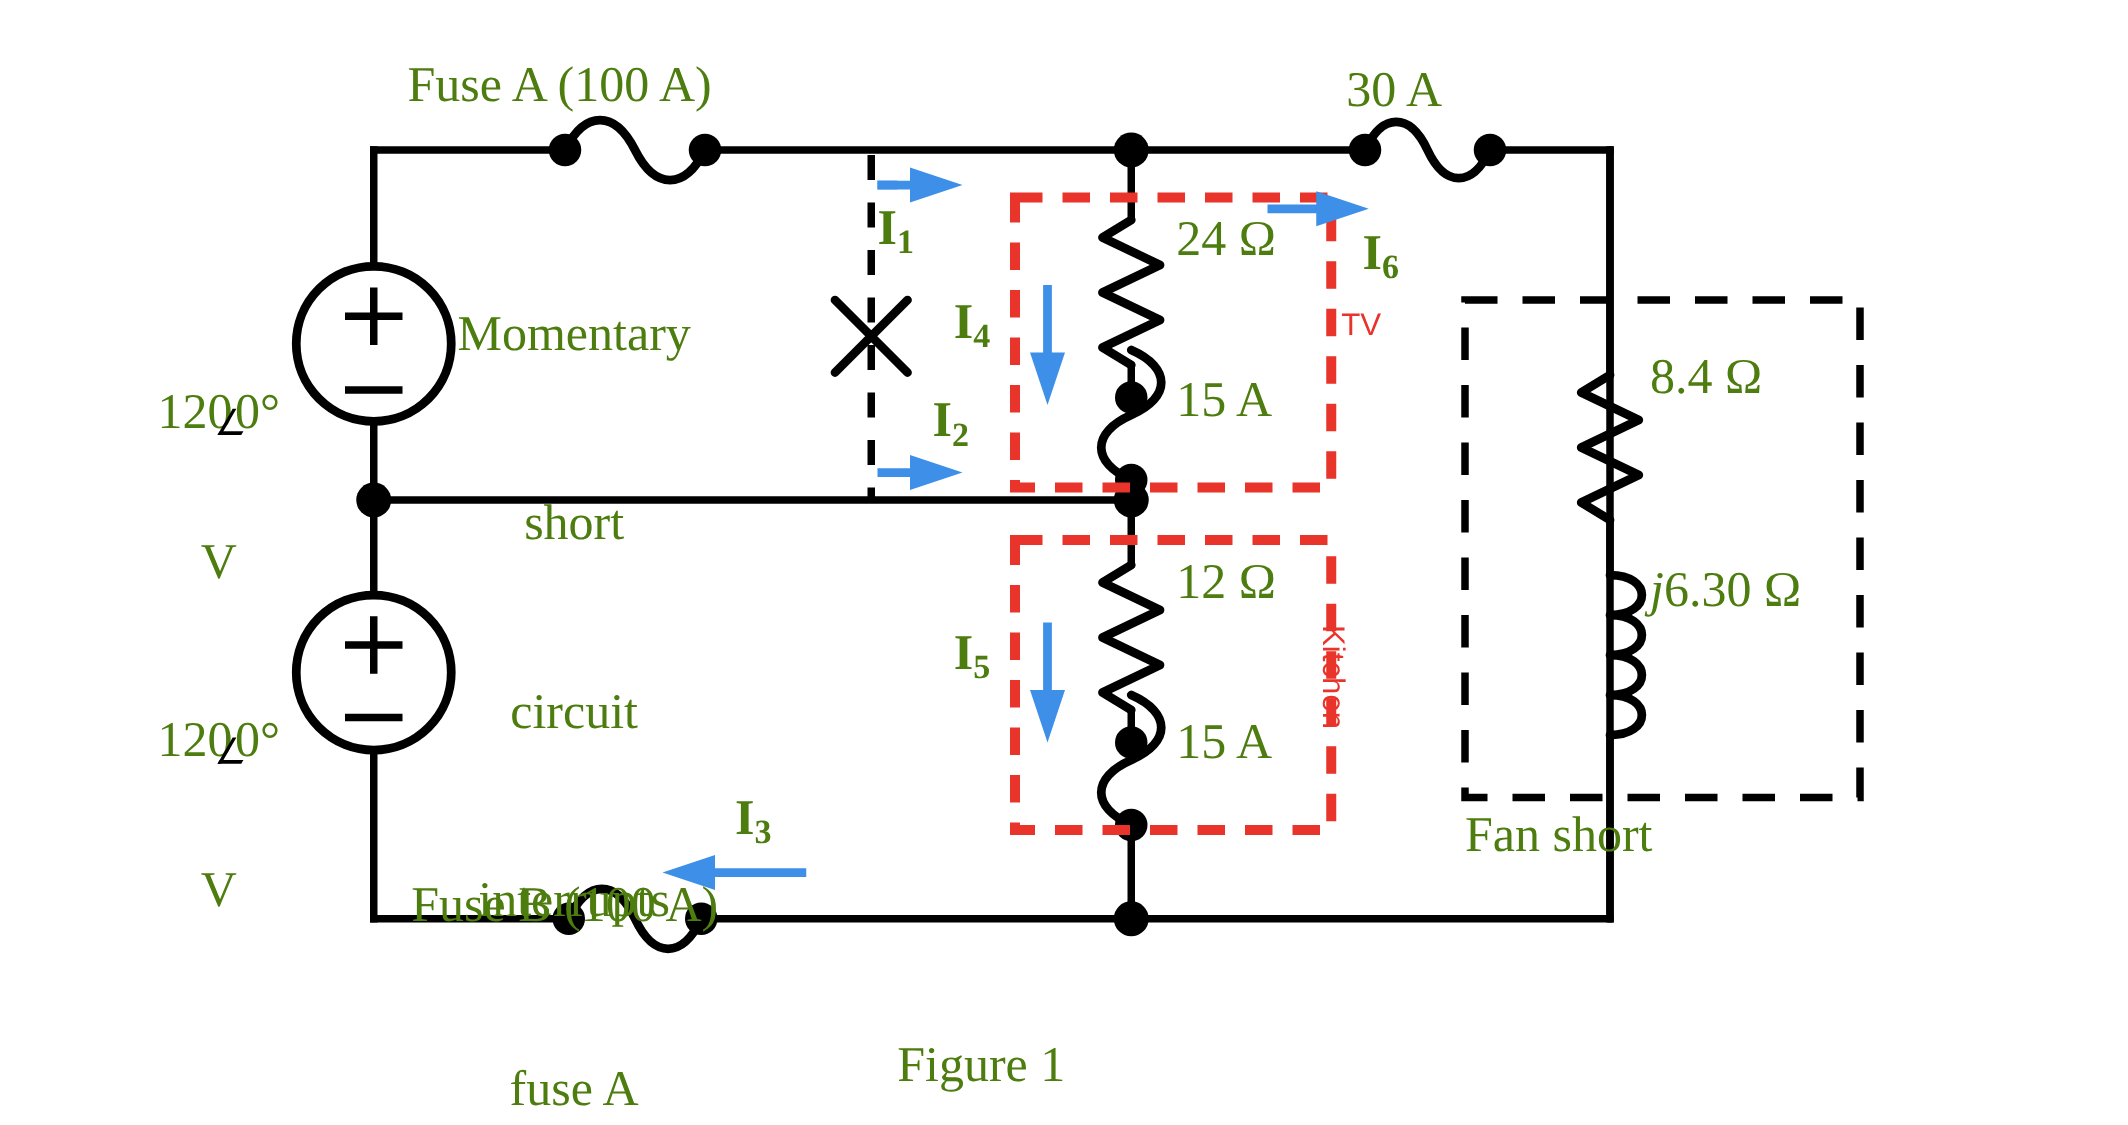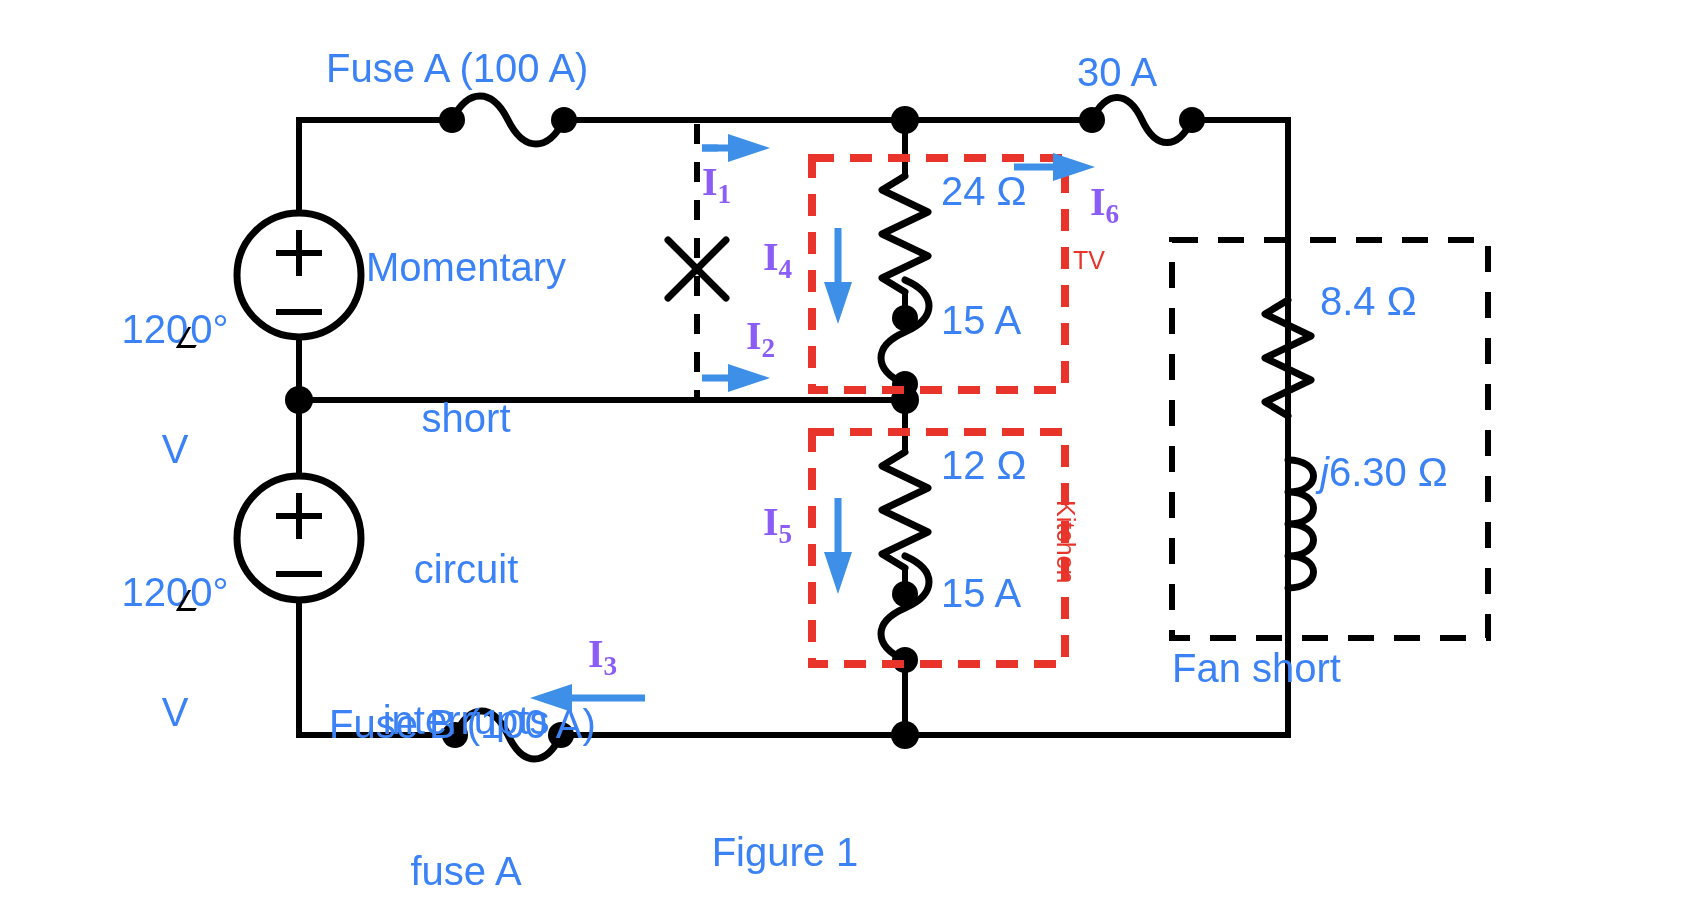--- a/index.html
+++ b/index.html
@@ -84,29 +84,29 @@
     stroke: #3D8FE8;
     stroke-width: 7;
     fill: none;
     stroke-linecap: butt;
   }
   .blue-head {
     fill: #3D8FE8;
   }
   .lbl {
     position: absolute;
-    font-family: Liberation Sans, sans-serif;
-    color: #3b82f6;
+    font-family: Liberation Serif, serif;
+    color: #4d7c0f;
     white-space: pre;
     line-height: 1.0;
   }
   .lbl-blue {
     position: absolute;
     font-family: "Liberation Serif", "DejaVu Serif", serif;
-    color: #8b5cf6;
+    color: #4d7c0f;
     font-weight: bold;
     font-style: normal;
     white-space: pre;
     line-height: 1.0;
   }
   .lbl-red {
     position: absolute;
     font-family: "Liberation Sans", "DejaVu Sans", sans-serif;
     color: #E8342A;
     white-space: pre;

